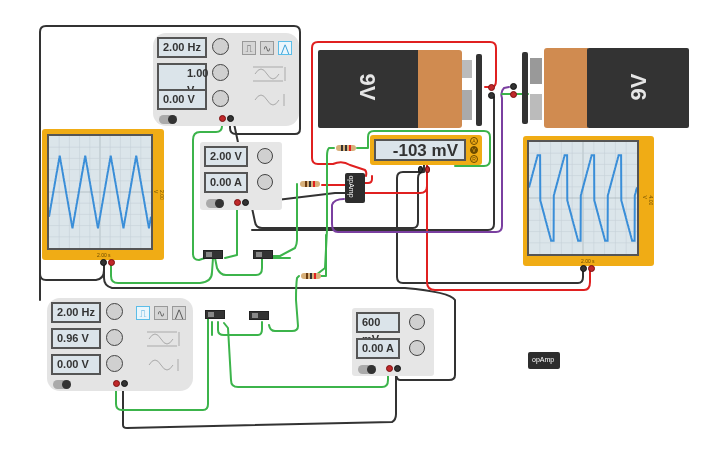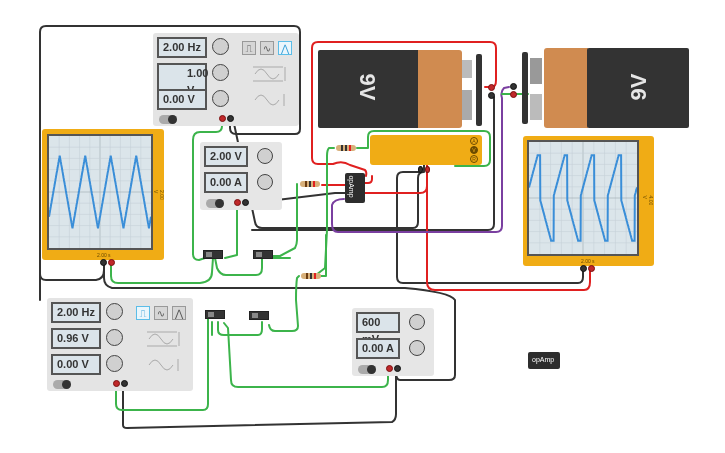--- a/index.html
+++ b/index.html
@@ -1,19 +1,19 @@
 <!DOCTYPE html>
 <html><head>
 <meta charset="utf-8">
 <style>
   html, body { margin:0; padding:0; background:#ffffff; }
   body { width:725px; height:453px; position:relative; overflow:hidden; font-family:"Liberation Sans", sans-serif; }
   #canvas { position:absolute; left:0; top:0; width:725px; height:453px; }
   .abs { position:absolute; }
-  .fg { background:#e4e4e4; border-radius:3px; }
+  .fg { background:#e4e4e4; border-radius:13px; }
   .lcd { position:absolute; background:#dbe4ea; border:2px solid #555; box-sizing:border-box; font-weight:bold; color:#333; font-size:11px; line-height:17px; padding-left:4px; }
   .knob { position:absolute; border:1.5px solid #444; border-radius:50%; background:#d0d0d0; box-sizing:border-box; }
   .wbtn { position:absolute; width:14px; height:14px; border:1px solid #999; background:#d6d6d6; font-size:10px; line-height:14px; text-align:center; color:#555; box-sizing:border-box; }
   .wbtn.active { border-color:#5bbde8; background:#eaf6fc; color:#3aa0d8; }
   .toggle { position:absolute; width:18px; height:9px; border-radius:5px; background:#aaa; }
   .toggle::after { content:""; position:absolute; right:0; top:0; width:9px; height:9px; border-radius:50%; background:#333; }
   .term { position:absolute; width:7px; height:7px; border-radius:50%; box-sizing:border-box; }
   .term.red { background:#c0282a; border:1px solid #7a1010; }
   .term.blk { background:#333; border:1px solid #111; }
   .psu { background:#e6e6e6; border-radius:3px; }
@@ -168,20 +168,21 @@
   <div class="battery-body" style="left:65px;top:0;width:102px;height:80px;"></div>
   <div class="battery-label" style="left:104px;top:26px;transform:rotate(-90deg);">9V</div>
 </div>
 
 <div class="term red" style="left:488px;top:84px;"></div>
 <div class="term blk" style="left:488px;top:92px;"></div>
 <div class="term blk" style="left:510px;top:83px;"></div>
 <div class="term red" style="left:510px;top:91px;"></div>
 
 <div class="abs dmm" style="left:370px;top:135px;width:112px;height:30px;">
+  <div class="dmm-screen" style="left:4px;top:4px;width:92px;height:22px;">-103 mV</div>
   <div class="dmm-mode" style="left:100px;top:2px;">A</div>
   <div class="dmm-mode active" style="left:100px;top:11px;">V</div>
   <div class="dmm-mode" style="left:100px;top:20px;">R</div>
 </div>
 <div class="term blk" style="left:418px;top:166px;width:5px;"></div>
 <div class="term red" style="left:425px;top:166px;width:5px;"></div>
 
 <div class="abs scope" style="left:523px;top:136px;width:131px;height:130px;">
   <div class="screen" style="left:4px;top:4px;width:112px;height:116px;">
     <svg id="scope-right-svg" width="108" height="112">

